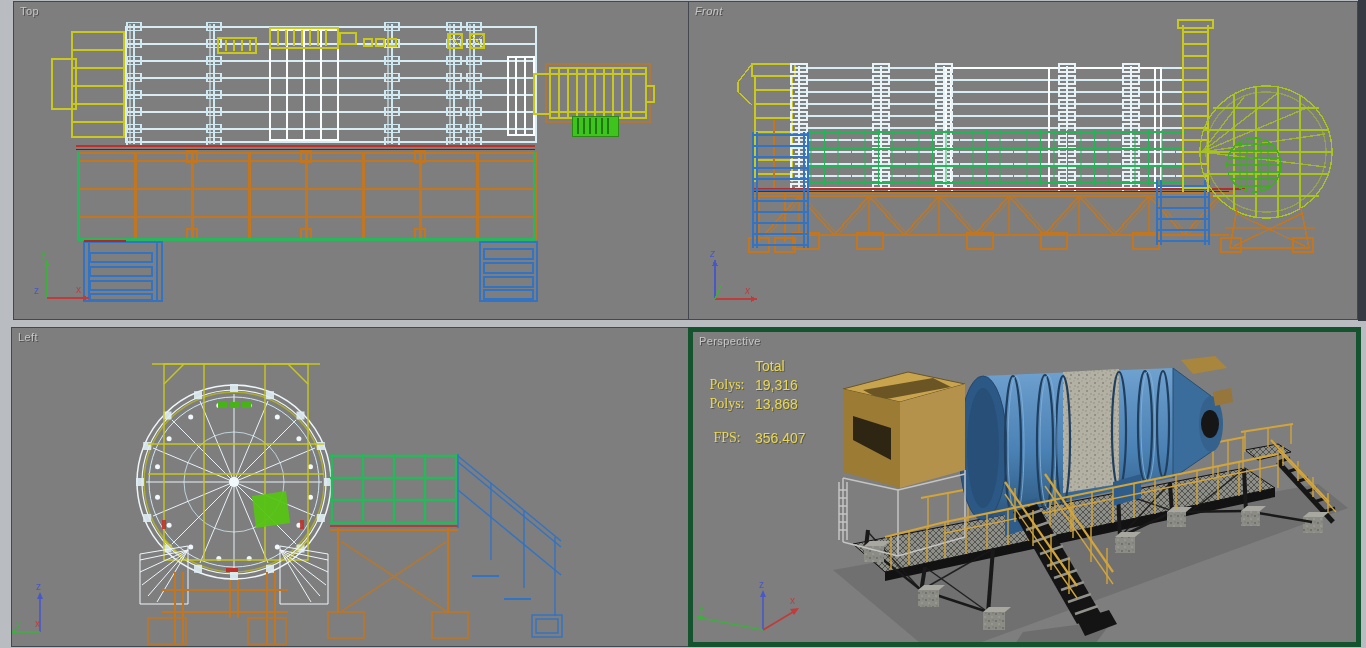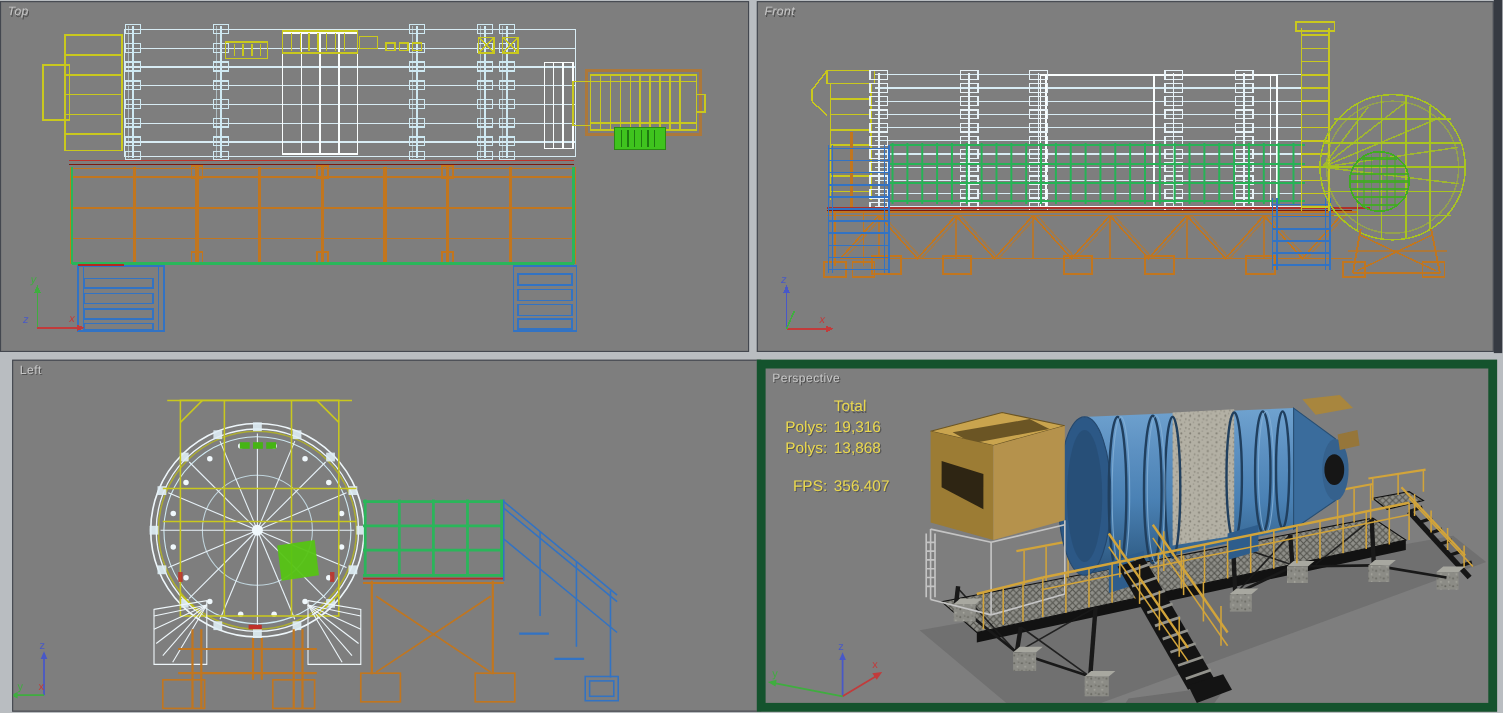--- a/index.html
+++ b/index.html
@@ -1,31 +1,31 @@
 <!DOCTYPE html>
 <html><head>
 <meta charset="utf-8">
 <style>
   html,body{margin:0;padding:0;background:#b9bdc1;}
   .canvas{position:relative;width:1366px;height:648px;background:#b9bdc1;overflow:hidden;
           font-family:"Liberation Sans",sans-serif;}
   .vp{position:absolute;background:#7e7e7e;border:1px solid #43474f;box-sizing:border-box;overflow:hidden;}
-  .vp-top{left:0;top:1px;width:681px;height:319px;font-style:italic;}
+  .vp-top{left:13px;top:1px;width:681px;height:319px;}
   .vp-front{left:688px;top:1px;width:670px;height:319px;font-style:italic;}
   .vp-left{left:11px;top:327px;width:681px;height:320px;}
-  .vp-persp{left:688px;top:327px;width:673px;height:320px;border:8px solid #14532d;}
+  .vp-persp{left:688px;top:327px;width:673px;height:320px;border:5px solid #14532d;}
   .rstrip{position:absolute;left:1358px;top:0;width:8px;height:321px;background:#363a42;}
   .vplabel{position:absolute;left:6px;top:3px;font-size:11px;color:#c6c6c6;letter-spacing:.4px;
            text-shadow:1px 1px 0 rgba(40,40,40,.55);z-index:5;}
   .wire{position:absolute;left:0;top:0;}
   .stats{position:absolute;left:12px;top:26px;z-index:5;display:grid;
          grid-template-columns:44px auto;column-gap:6px;row-gap:3px;
          font-size:14px;color:#ead84e;text-shadow:1px 1px 0 rgba(40,40,40,.45);}
   .stats .gap{grid-column:1/3;height:12px;}
-  .slabel{text-align:right;}
+  .slabel{text-align:center;font-family:Liberation Serif, serif;}
 </style>
 </head>
 <body>
 
 <div class="canvas">
 
   <div class="vp vp-top">
     <span class="vplabel">Top</span>
     <svg class="wire" width="679" height="317" viewBox="0 0 679 317" shape-rendering="crispEdges">
       <defs>

